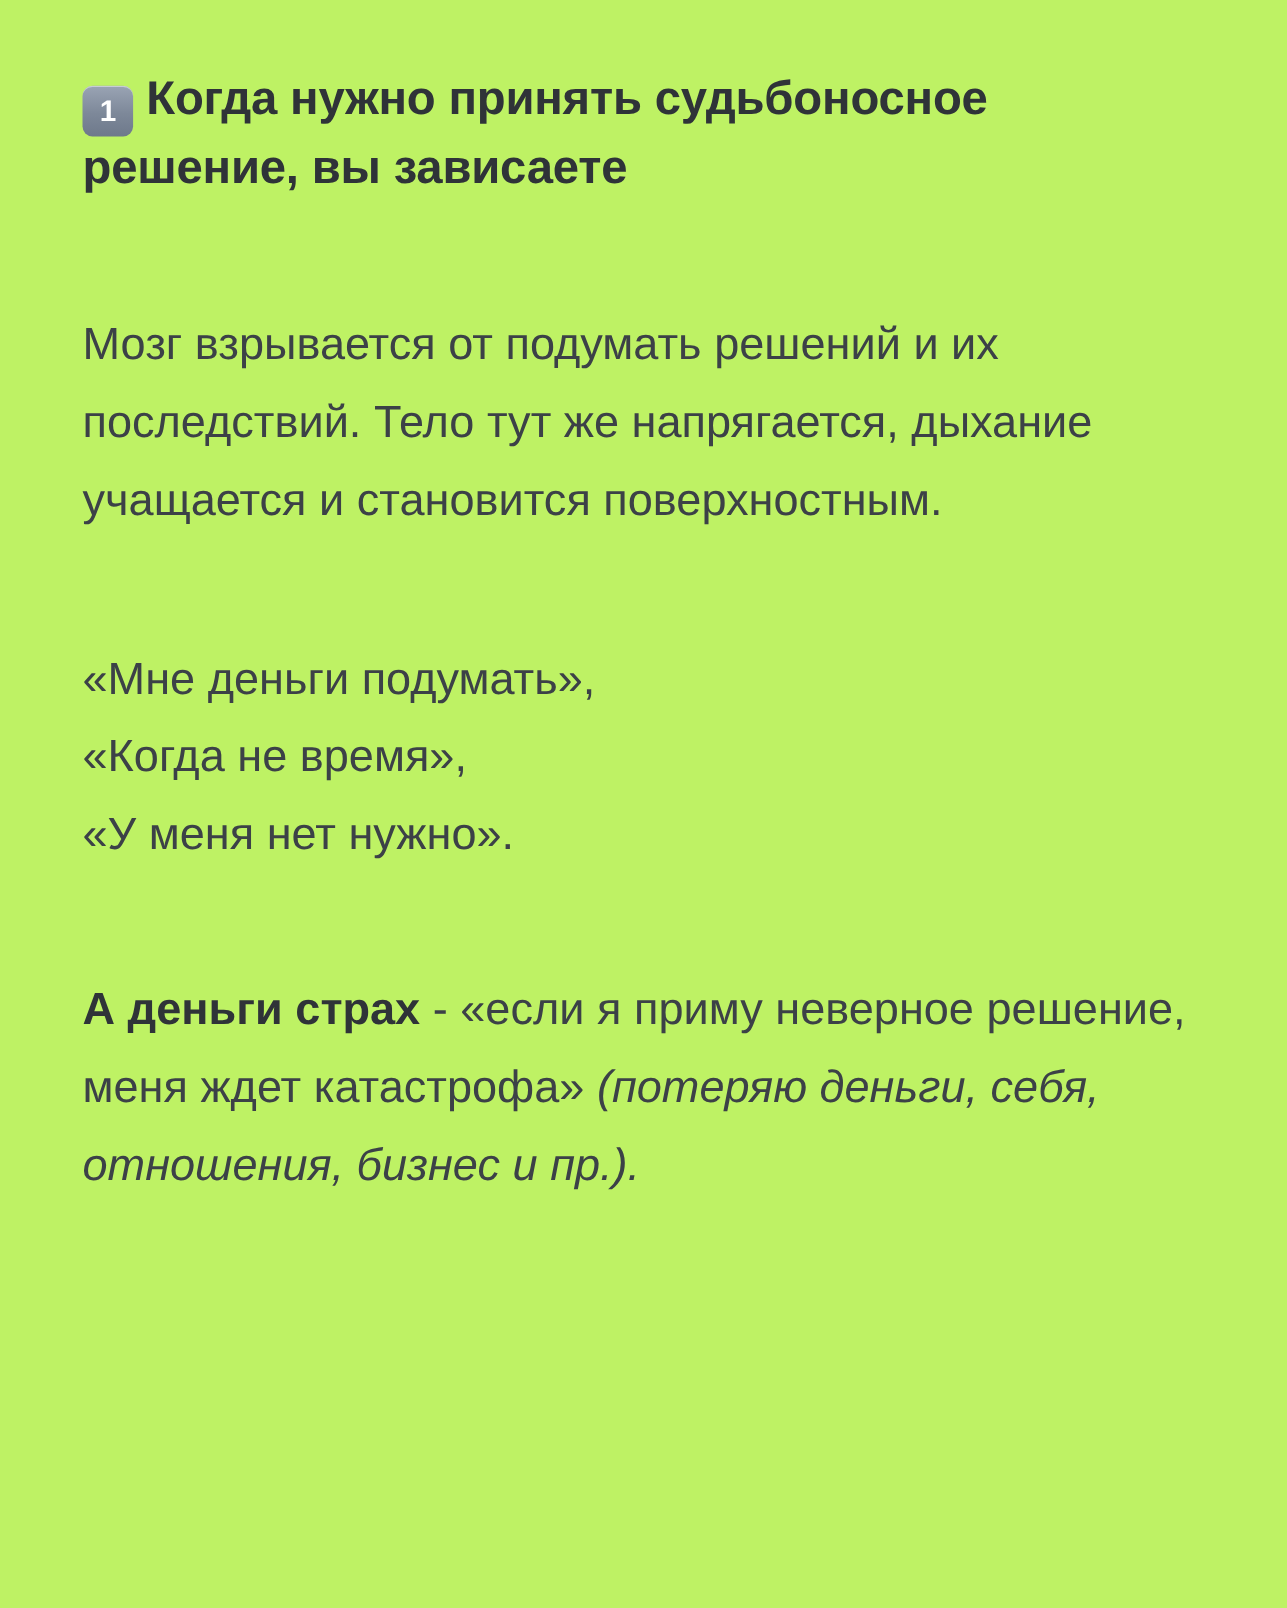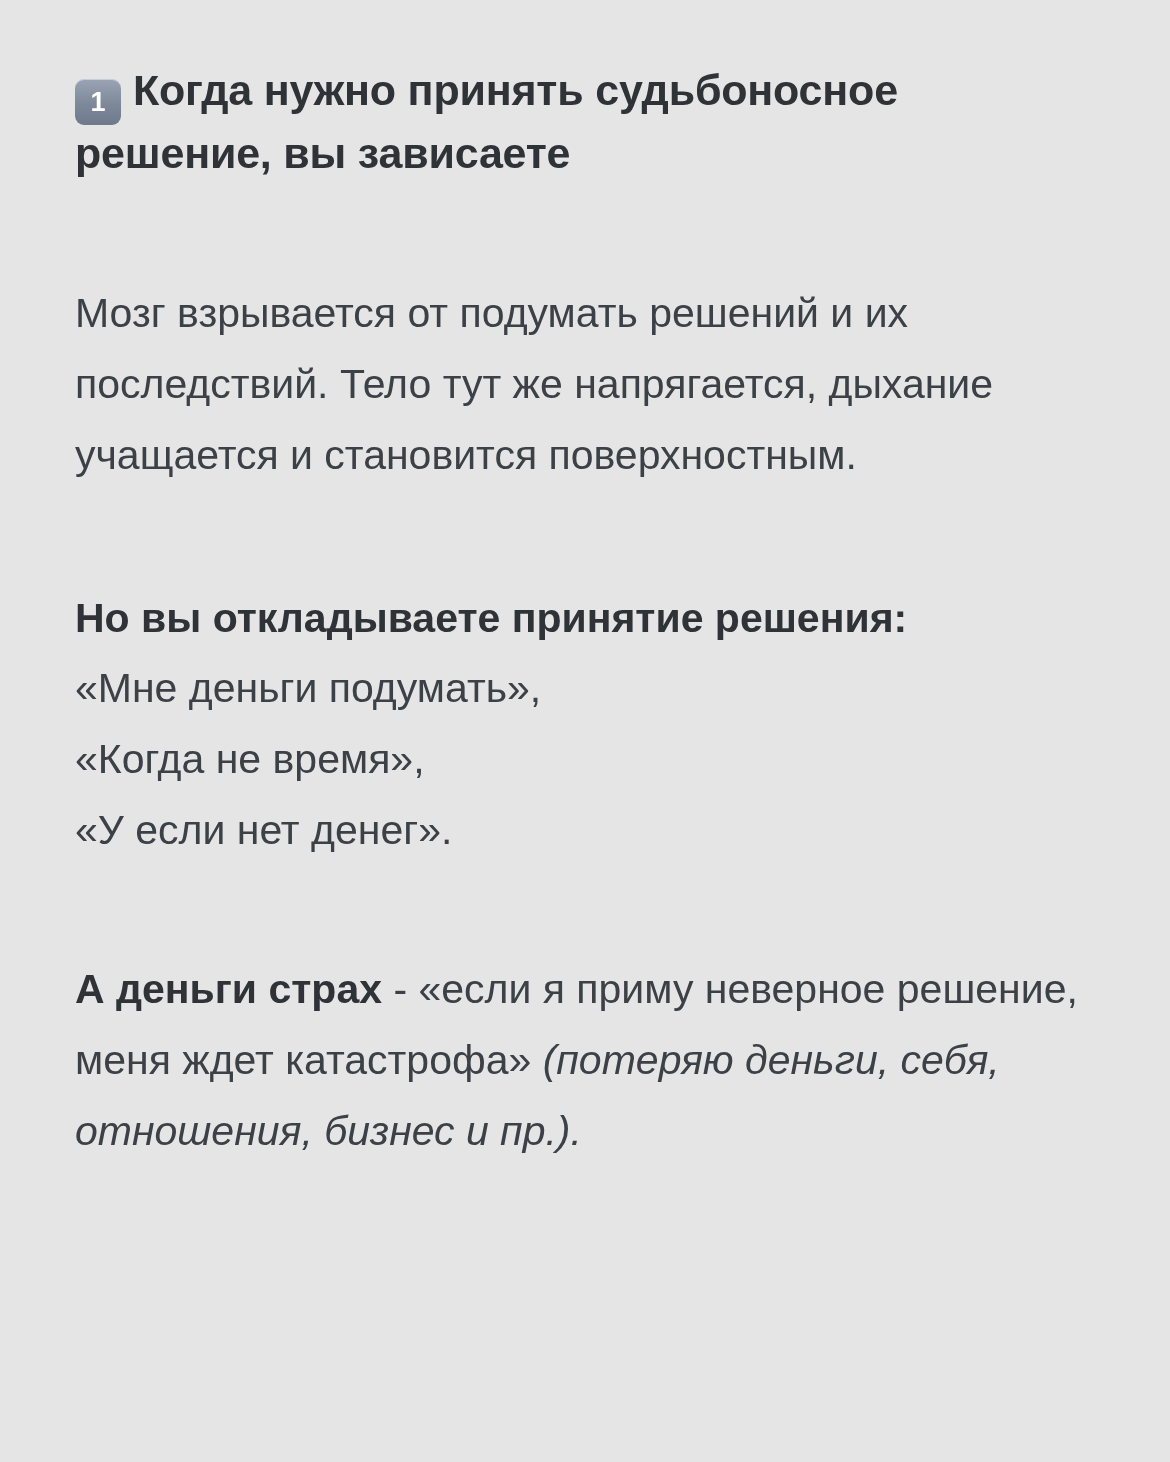--- a/index.html
+++ b/index.html
@@ -12,21 +12,21 @@
     height: 1462px;
     font-family: "Liberation Sans", sans-serif;
     color: #3b4045;
     -webkit-font-smoothing: antialiased;
   }
   .page {
     box-sizing: border-box;
     width: 1170px;
     height: 1462px;
     padding: 62px 75px 0 75px;
-    background: #e5e5e5;
+    background: #bef264;
     overflow: hidden;
   }
   .heading {
     font-size: 43px;
     line-height: 1.32;
     font-weight: bold;
     color: #2f3338;
     letter-spacing: -0.2px;
     margin: 0;
   }
@@ -78,22 +78,21 @@
   <h1 class="heading">
     <span class="num-emoji">1</span><span>Когда нужно принять судьбоносное решение, вы зависаете</span>
   </h1>
 
   <div class="gap-lg"></div>
 
   <p class="para">Мозг взрывается от подумать решений и их последствий. Тело тут же напрягается, дыхание учащается и становится поверхностным.</p>
 
   <div class="gap-md"></div>
 
-  <p class="quote-line lead-bold">Но вы откладываете принятие решения:</p>
   <p class="quote-line">«Мне деньги подумать»,</p>
   <p class="quote-line">«Когда не время»,</p>
-  <p class="quote-line">«У если нет денег».</p>
+  <p class="quote-line">«У меня нет нужно».</p>
 
   <div class="gap-sm"></div>
 
   <p class="para"><span class="lead-bold">А деньги страх</span><span> - </span><span>«если я приму неверное решение, меня ждет катастрофа» </span><span class="italic">(потеряю деньги, себя, отношения, бизнес и пр.).</span></p>
 
 </div>
 
 </body></html>

